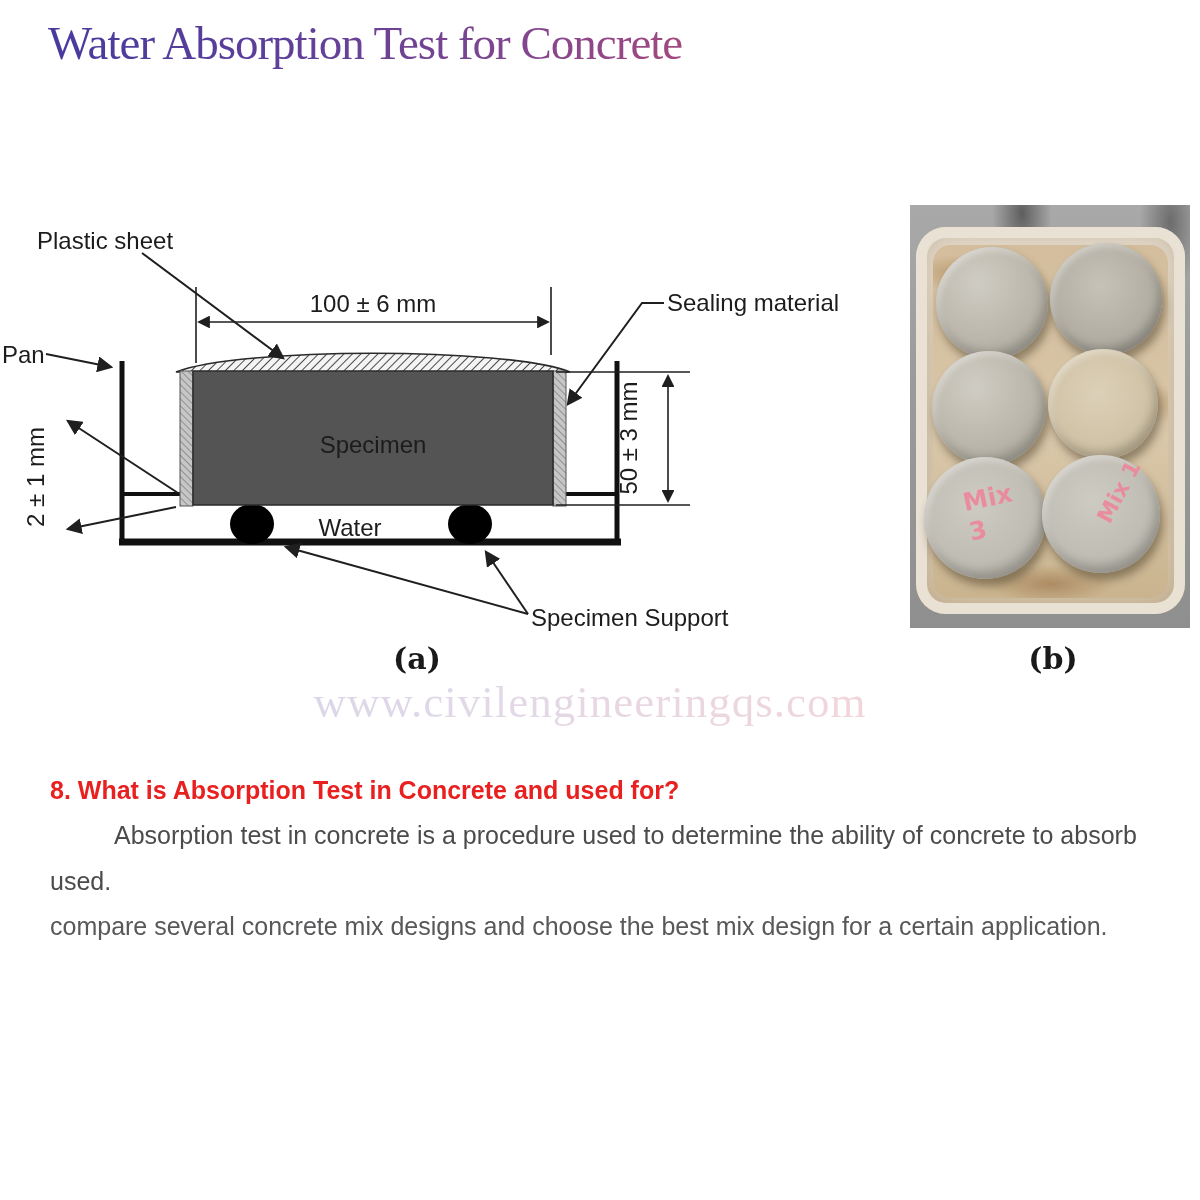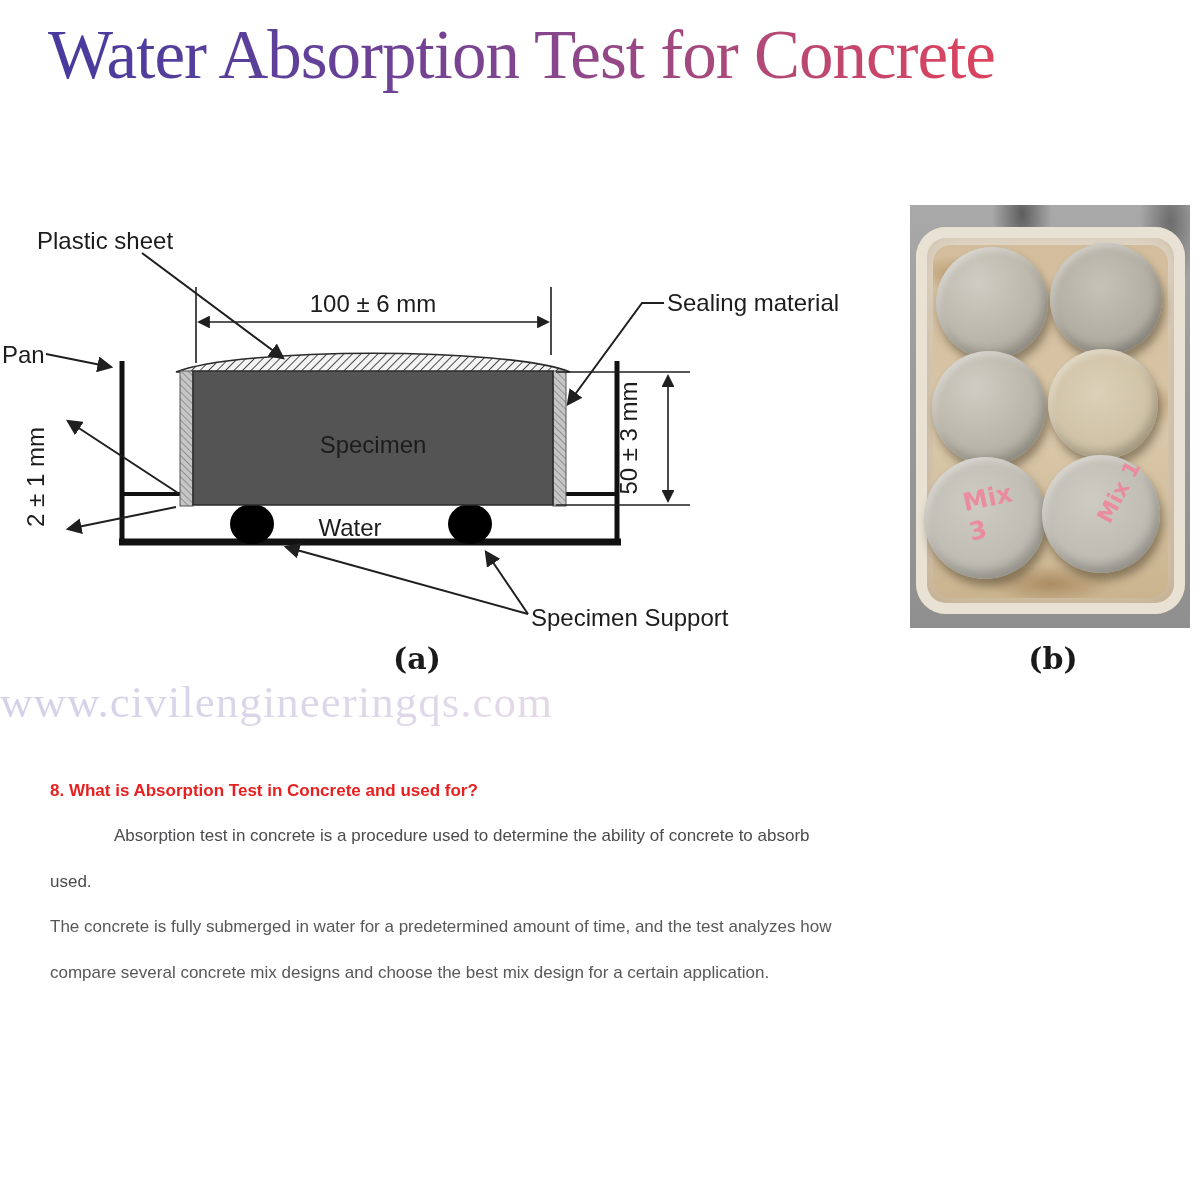--- a/index.html
+++ b/index.html
@@ -2,21 +2,21 @@
 <html><head>
 <meta charset="utf-8">
 <style>
   * { margin:0; padding:0; box-sizing:border-box; }
   html,body { width:1200px; height:1200px; background:#ffffff; font-family:"Liberation Sans", sans-serif; position:relative; overflow:hidden; }
 
   
   .page-title{
     position:absolute; left:48px; top:16px; width:1110px;
     font-family:"Liberation Serif", serif; font-weight:normal;
-    font-size:69px; letter-spacing:-1px; white-space:nowrap;
+    font-size:47px; letter-spacing:-1px; white-space:nowrap;
     background:linear-gradient(90deg,#473a9e 0%,#5f4099 22%,#80458f 42%,#a84a7c 60%,#d44462 80%,#ef4251 100%);
     -webkit-background-clip:text; background-clip:text; color:transparent;
   }
 
   
   .diagram-svg{ position:absolute; left:0; top:205px; }
   .dlabel{ font-family:"Liberation Sans", sans-serif; font-size:24px; fill:#1c1c1c; }
   .dline{ stroke:#1f1f1f; stroke-width:2; fill:none; }
   .thin{ stroke:#1f1f1f; stroke-width:1.6; fill:none; }
   .thick{ stroke:#111; stroke-width:5; fill:none; }
@@ -49,29 +49,29 @@
   .cyl.light{ background: radial-gradient(circle at 42% 38%, #cecbc2 0%, #c0bdb4 55%, #a5a299 100%); }
   .cyl .mix{ position:absolute; color:#ef8399; font-family:"DejaVu Sans", sans-serif;
     font-size:25px; font-weight:bold; white-space:pre-line; line-height:30px; opacity:.85; }
   .cyl.c5 .mix{ left:42px; top:26px; transform:rotate(-12deg); }
   .cyl.c6 .mix{ left:44px; top:22px; transform:rotate(-62deg); font-size:22px; }
 
   
   .caption{ position:absolute; top:641px; width:90px; text-align:center;
     font-family:"DejaVu Serif", serif; font-weight:bold; font-size:30px; color:#1a1a1a; }
   .caption-a{ left:372px; } .caption-b{ left:1008px; }
-  .watermark{ position:absolute; left:0; top:676px; width:1180px; text-align:left;
+  .watermark{ position:absolute; left:0; top:676px; width:1180px; text-align:center;
     font-family:"Liberation Serif", serif; font-size:45px; letter-spacing:1px;
     background:linear-gradient(90deg,#b9b6dd 0%, #cfc2da 40%, #ecbcc4 75%, #f4bcbe 100%);
     -webkit-background-clip:text; background-clip:text; color:transparent; opacity:.62;
   }
 
   
   .article{ position:absolute; left:50px; top:768px; width:1115px;
-    font-size:17px; line-height:45.4px; color:#58585a; }
+    font-size:25px; line-height:45.4px; color:#58585a; }
   .article .line{ white-space:nowrap; }
   .article .red{ color:#e8201f; font-weight:bold; }
   .article .bold{ font-weight:normal; color:#4b4b4d; }
   .article .indent{ padding-left:64px; }
 </style>
 </head>
 <body>
 
 <h1 class="page-title">Water Absorption Test for Concrete</h1>
 
@@ -156,15 +156,14 @@
 
 <div class="caption caption-a">(a)</div>
 <div class="caption caption-b">(b)</div>
 
 <div class="watermark">www.civilengineeringqs.com</div>
 
 <div class="article">
   <div class="line red">8. What is Absorption Test in Concrete and used for?</div>
   <div class="line bold indent">Absorption test in concrete is a procedure used to determine the ability of concrete to absorb</div>
   <div class="line bold">used.</div>
-  <div class="line">The concrete is fully submerged in water for a predetermined amount of time, and the test analyzes how</div>
   <div class="line">compare several concrete mix designs and choose the best mix design for a certain application.</div>
 </div>
 
 </body></html>

